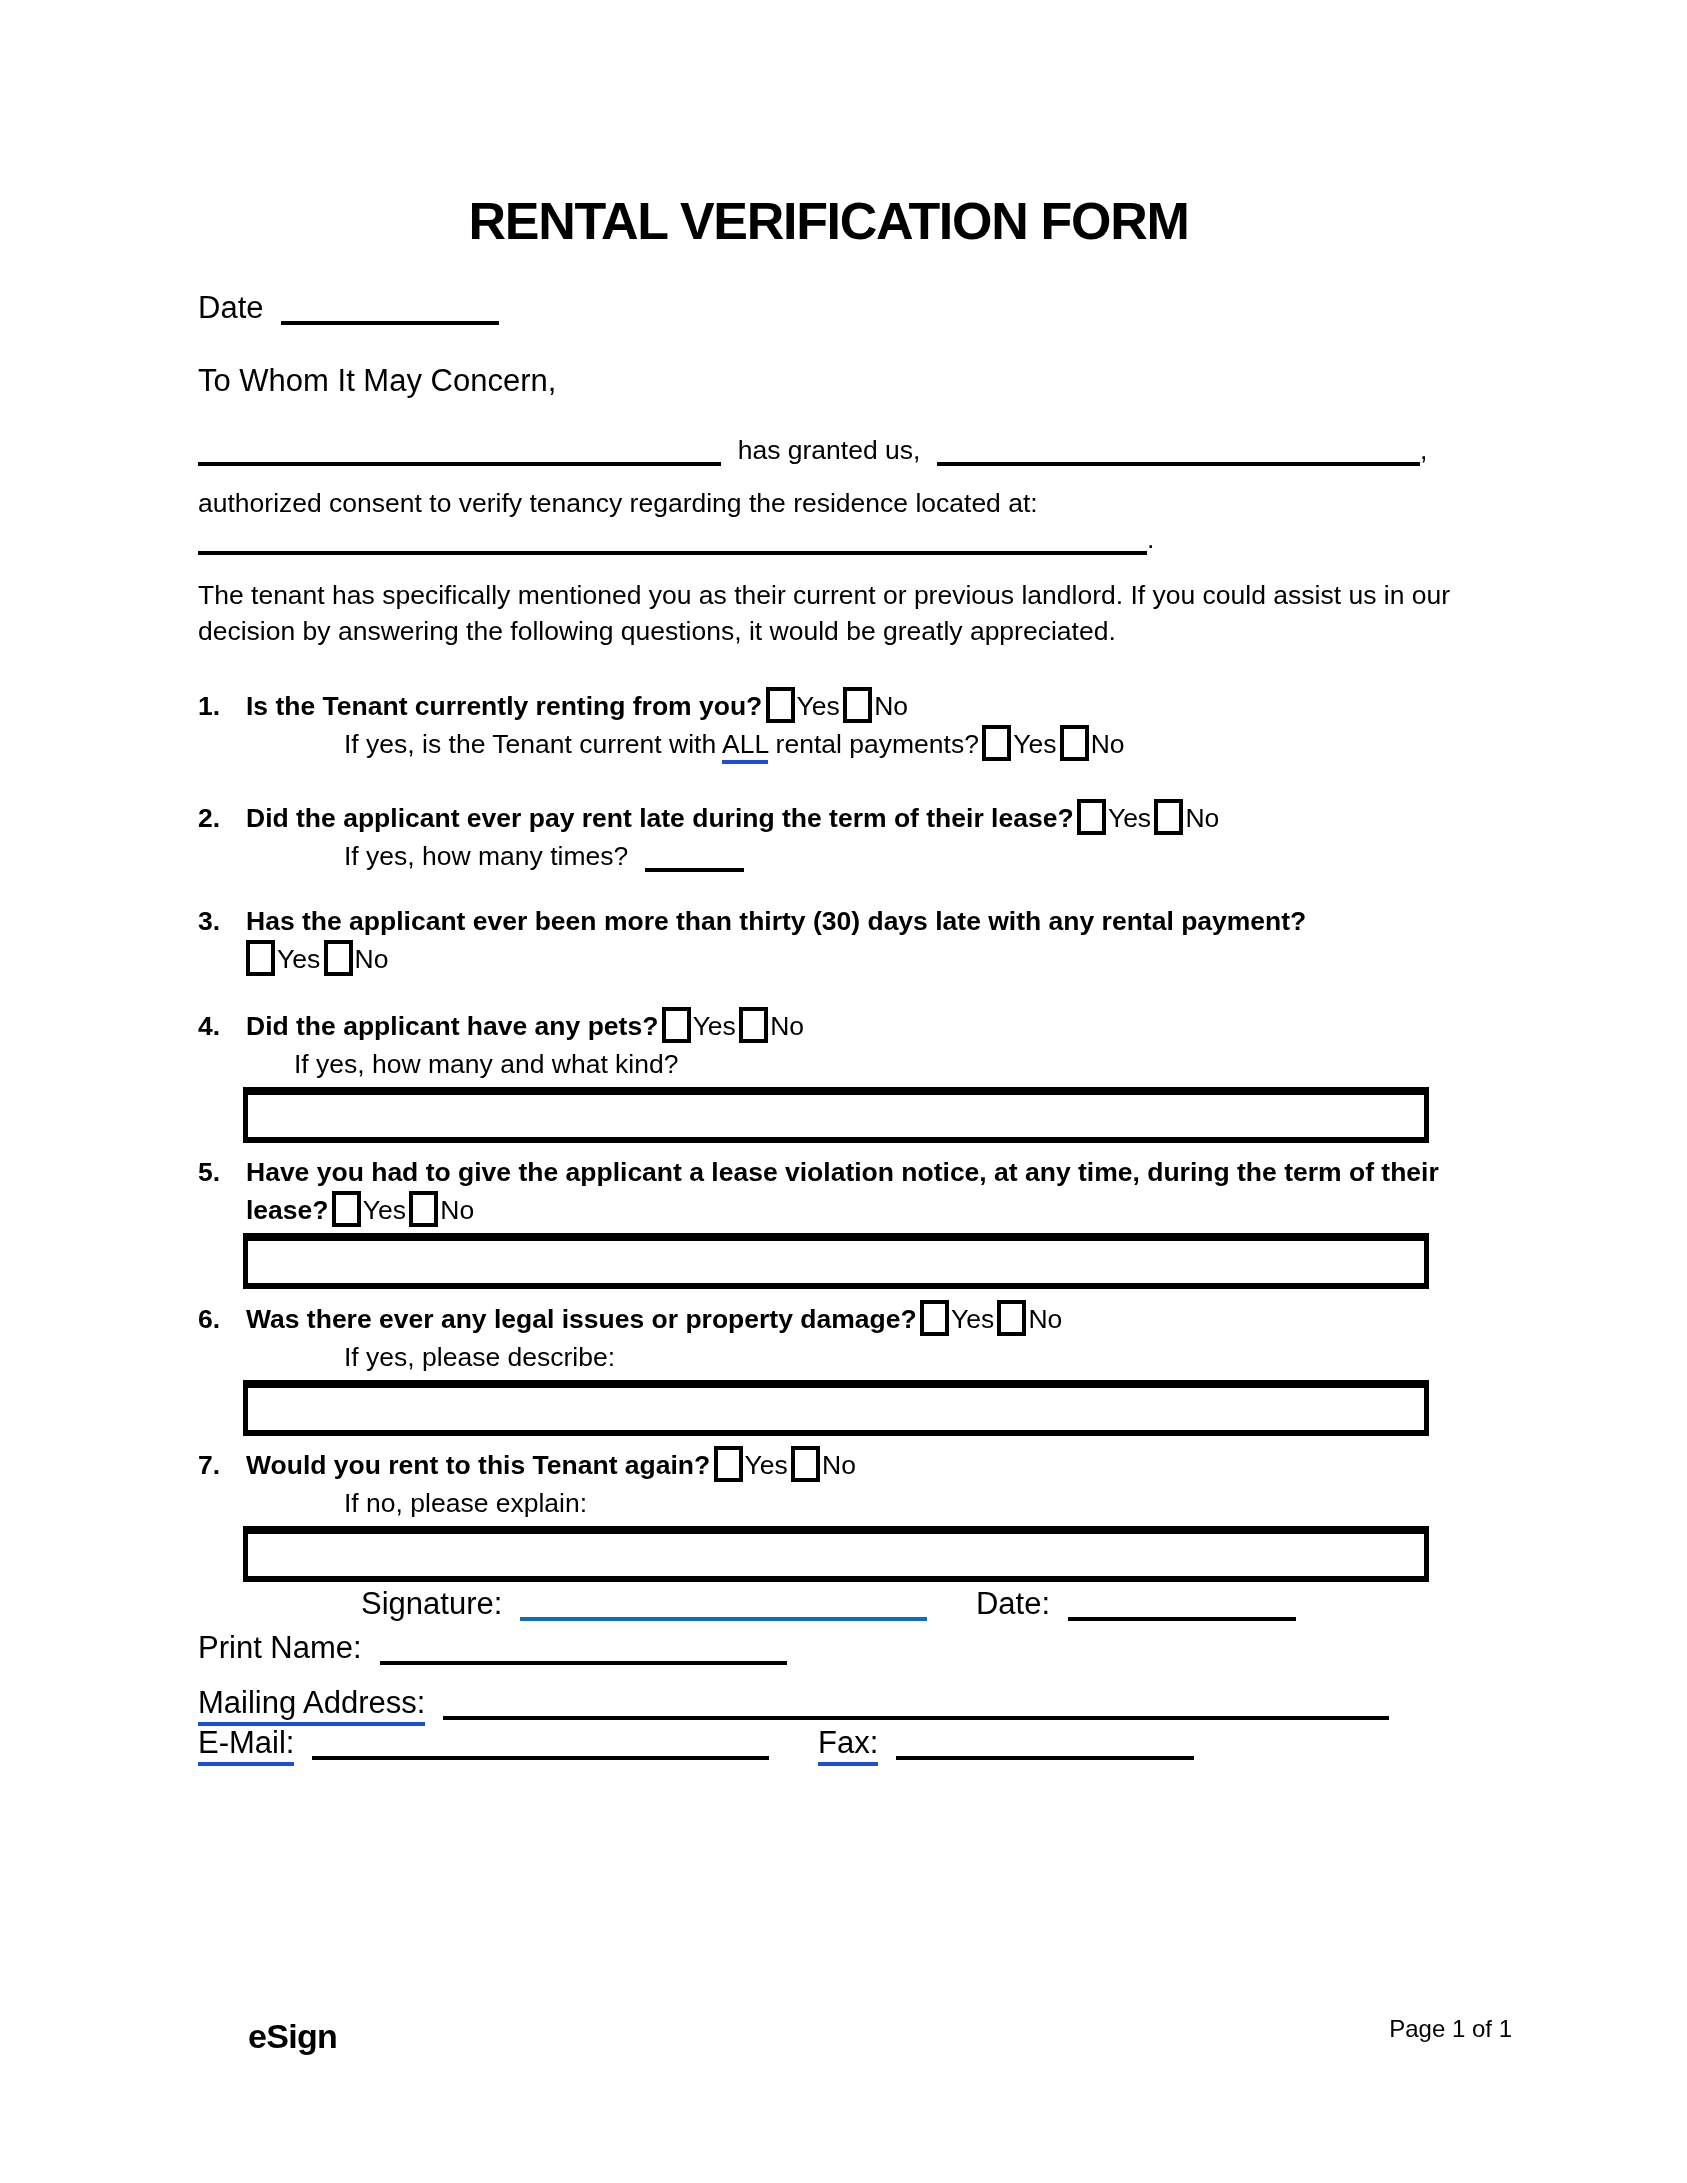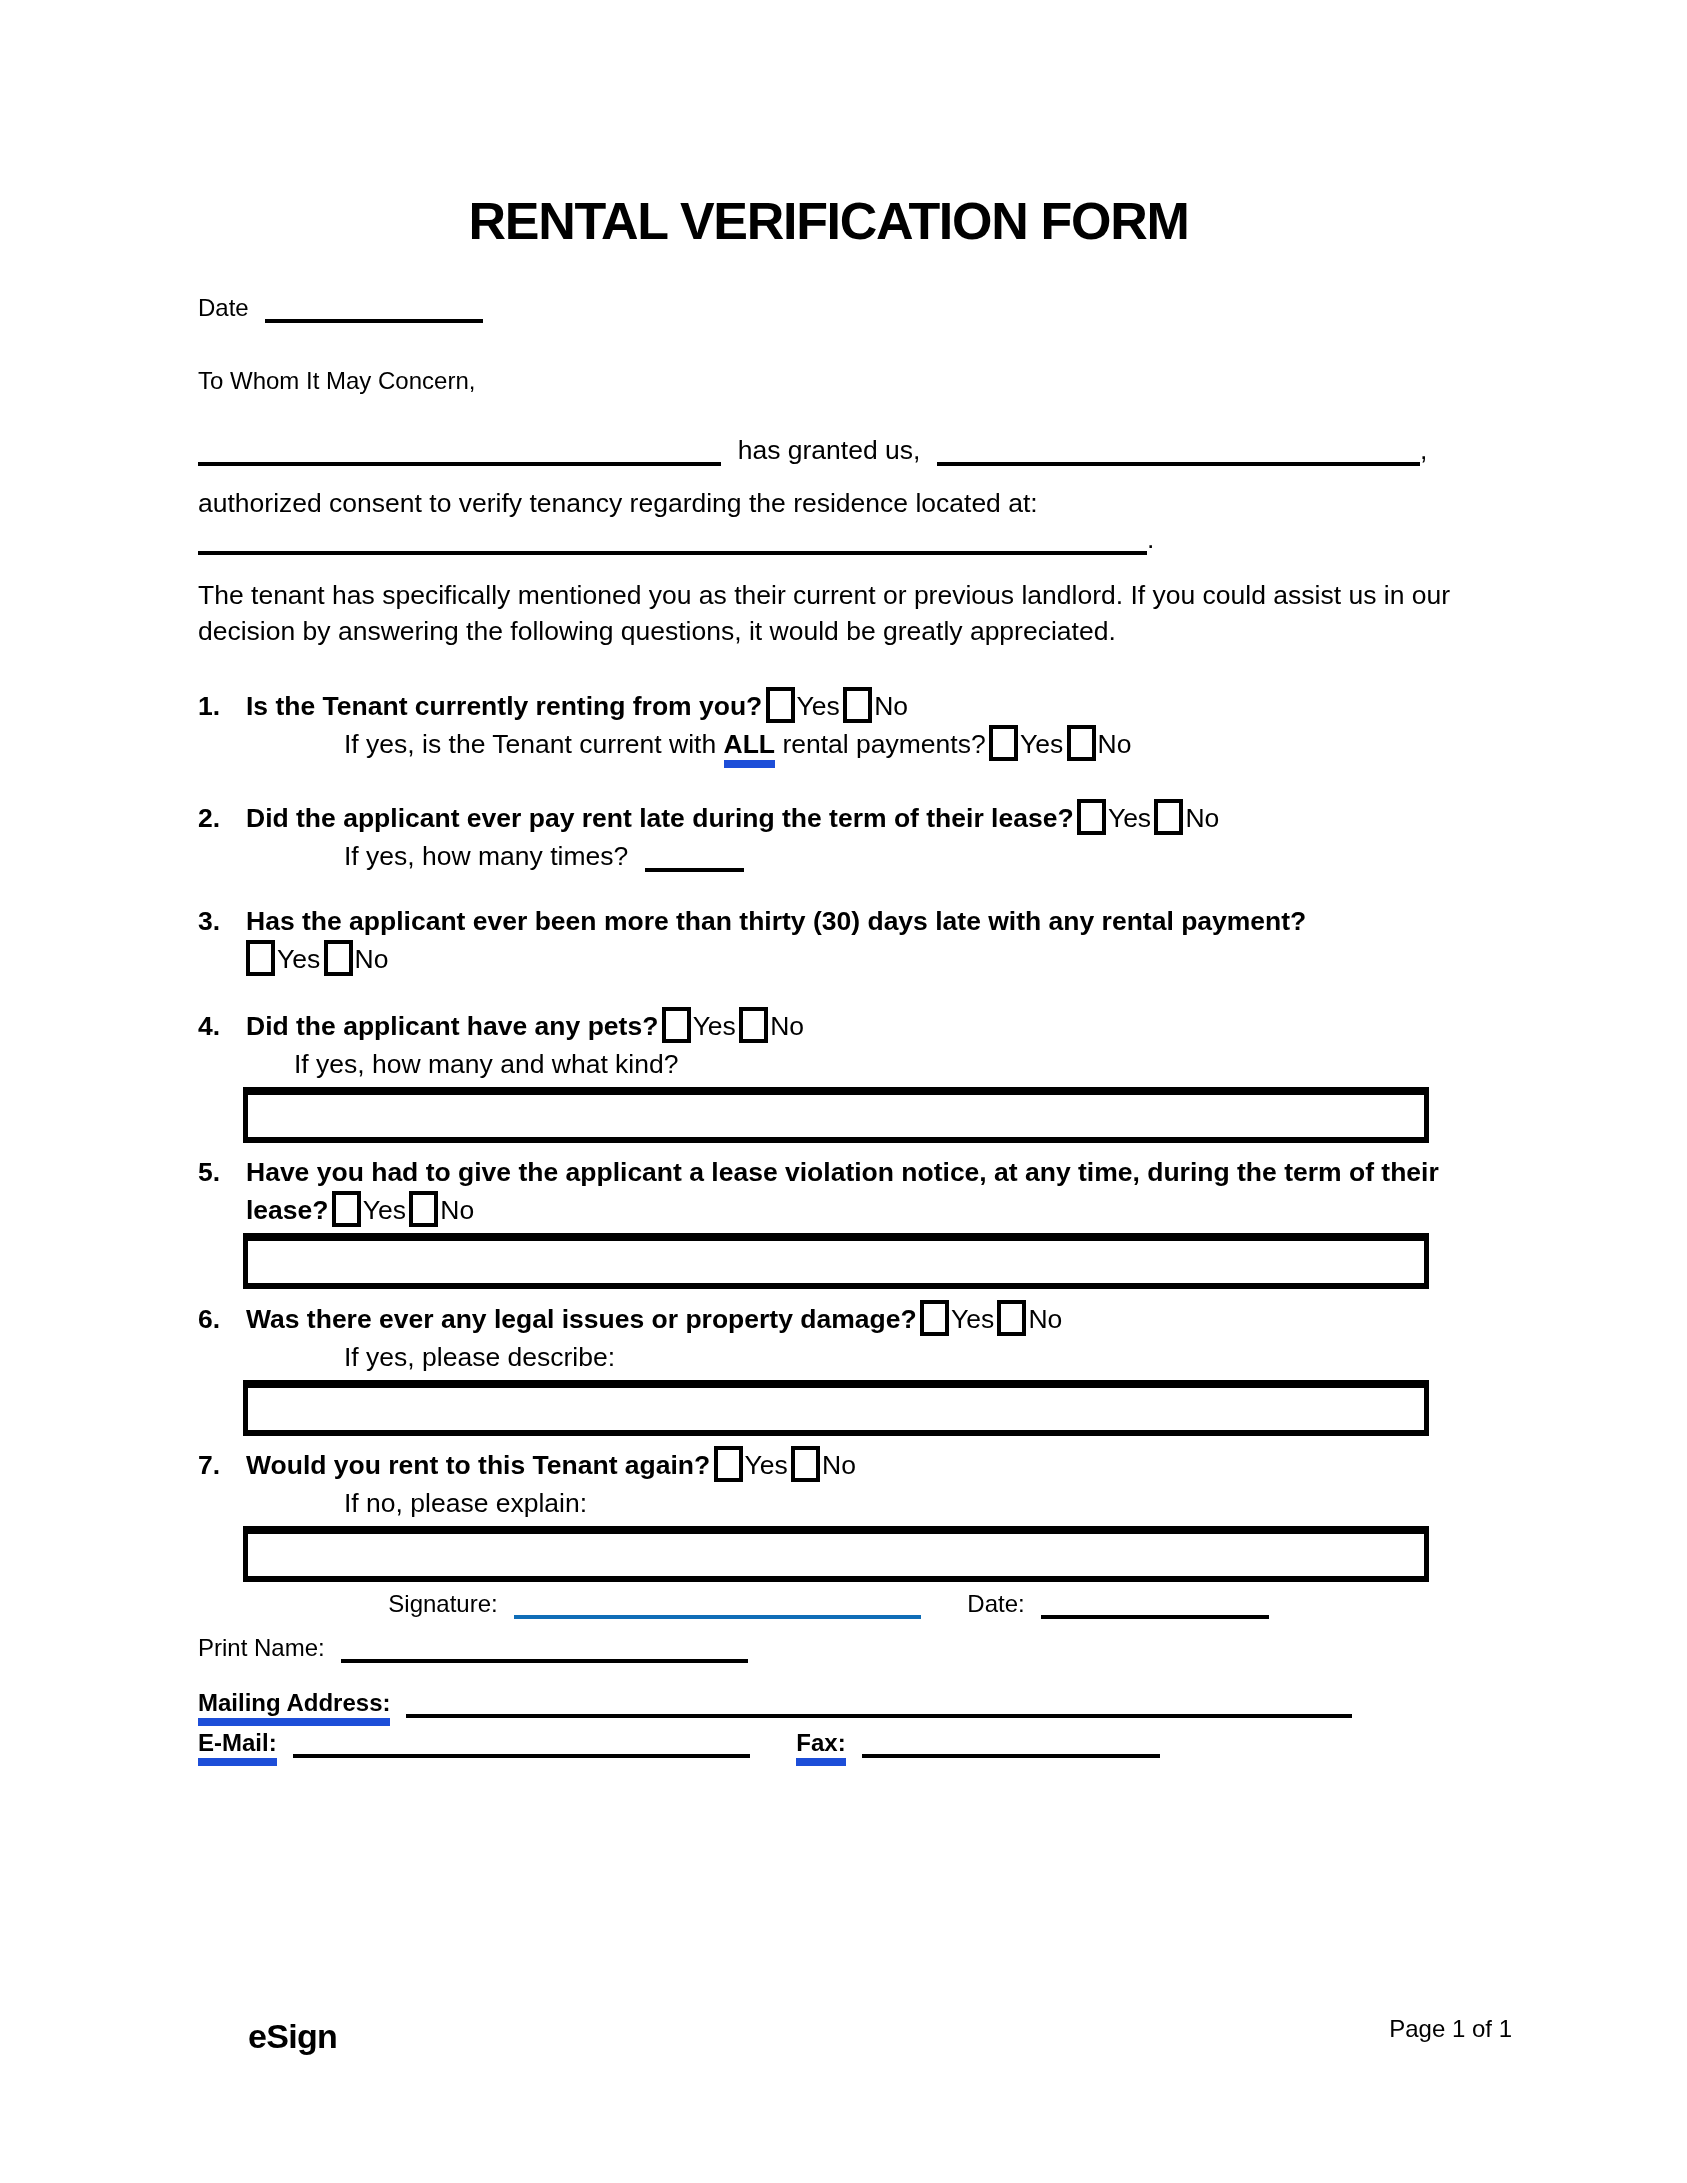--- a/index.html
+++ b/index.html
@@ -15,31 +15,31 @@
   }
   h1.title{
     margin:0;
     font-size:52px;
     line-height:69px;
     font-weight:bold;
     letter-spacing:-1.3px;
     text-align:center;
     white-space:nowrap;
   }
-  .row{line-height:36px;font-size:24px;}
+  .row{line-height:36px;font-size:31px;}
   .para{line-height:36px;font-size:26.5px;}
   
   .bl{
     display:inline-block;
     border-bottom:4px solid #000;
     height:20px;
     vertical-align:-6.6px;
   }
   .bl.blue{border-color:#0f6db7;}
-  .lbl-u{border-bottom:8px solid #1d4ed8;padding-bottom:1.3px;font-weight:bold;}
+  .lbl-u{border-bottom:4px solid #1d4ed8;padding-bottom:1.3px;}
   
   .q{
     position:relative;
     padding-left:48px;
     font-weight:bold;
     font-size:26.5px;
     line-height:38px;
   }
   .qnum{position:absolute;left:0;top:0;font-weight:bold;}
   .q .sub{font-weight:normal;margin-left:98px;}

